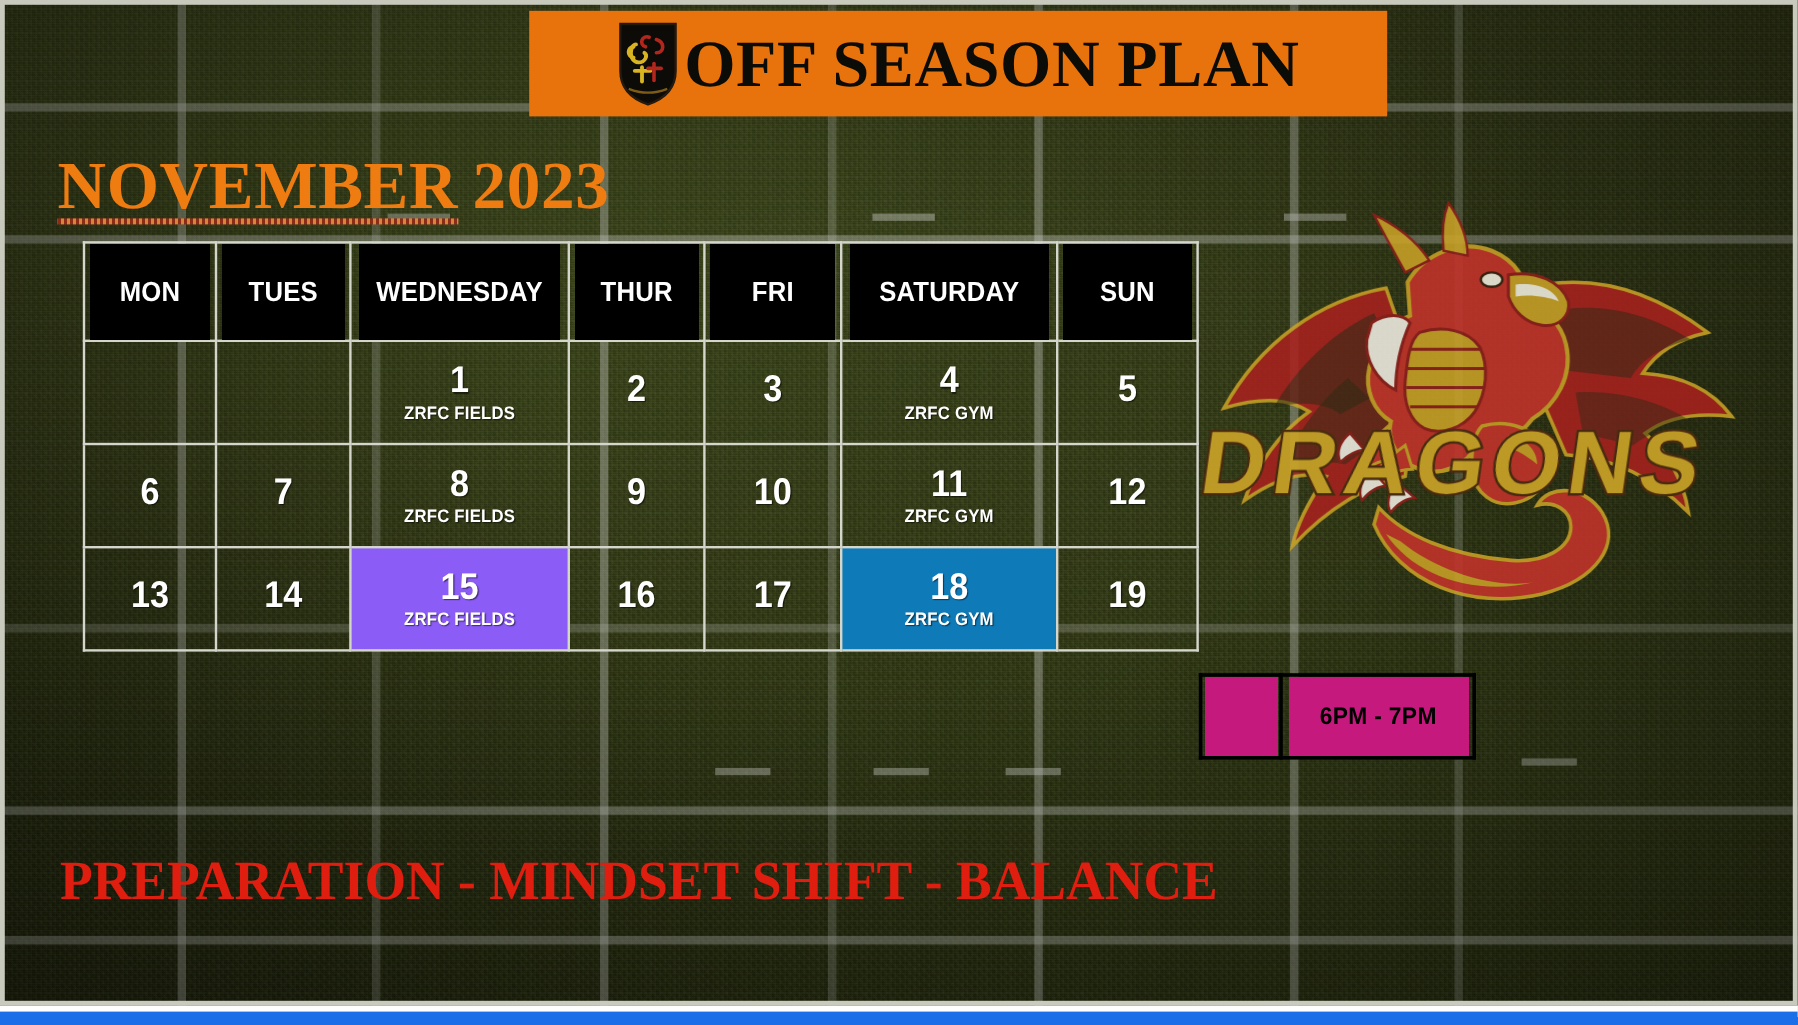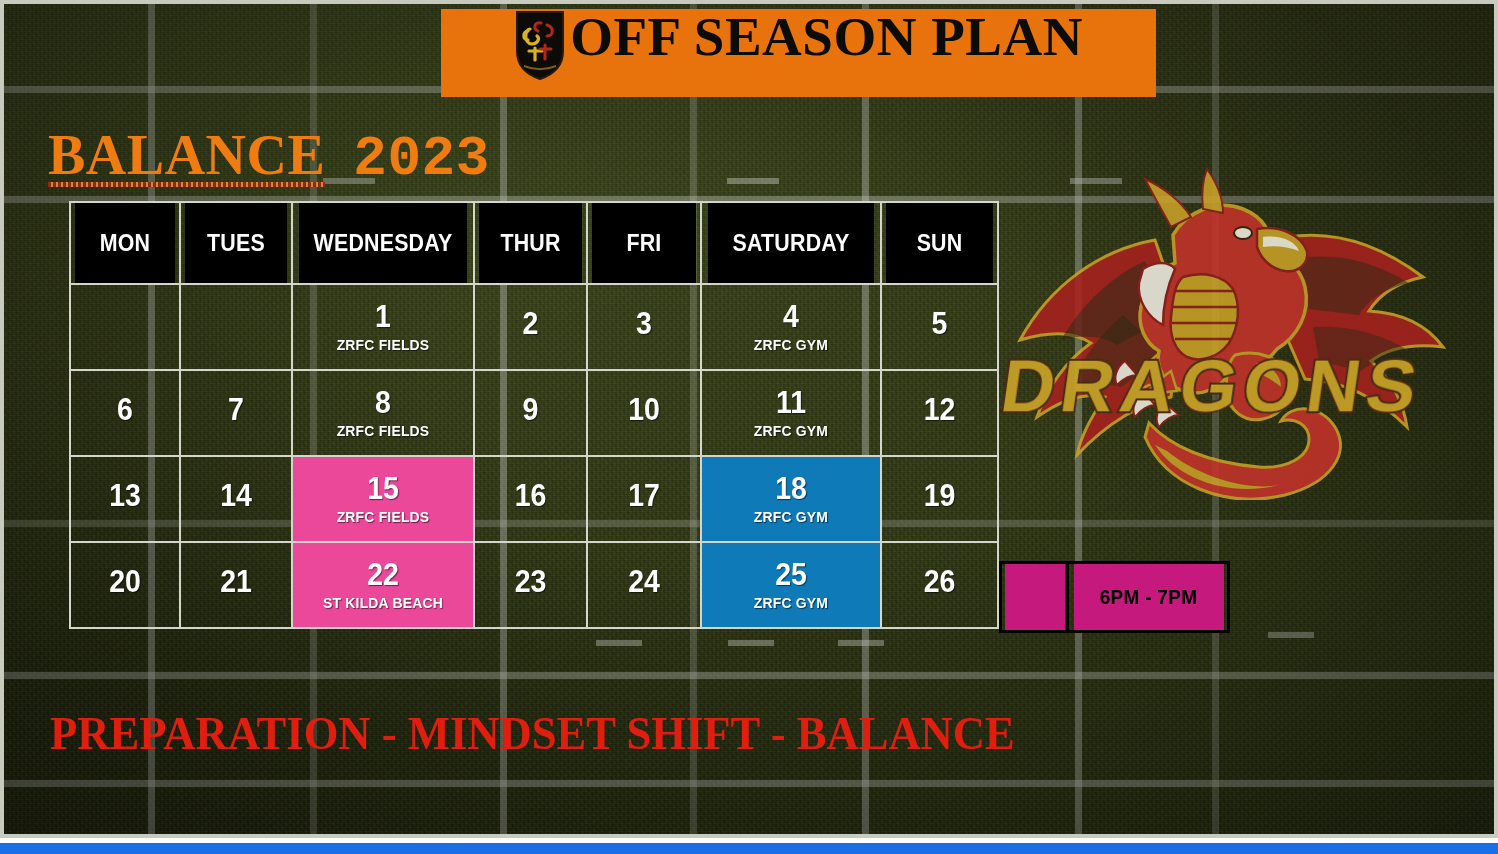--- a/index.html
+++ b/index.html
@@ -55,21 +55,21 @@
 
   
   .banner {
     position: absolute;
     left: 441px;
     top: 9px;
     width: 715px;
     height: 88px;
     background: #e8730c;
     display: flex;
-    align-items: flex-start;
+    align-items: center;
     justify-content: center;
     gap: 2px;
   }
   .crest {
     position: relative;
     width: 52px;
     height: 72px;
     flex: 0 0 auto;
     margin-right: 2px;
   }
@@ -101,21 +101,21 @@
   }
   .month-name { position: relative; display: inline-block; }
   .month-name::after {
     content: "";
     position: absolute;
     left: 0; right: 0;
     bottom: -2px;
     height: 5px;
     background-image: repeating-linear-gradient(90deg, #8d2b16 0 3px, #d8843a 3px 5px);
   }
-  .month-year { display: inline-block; margin-left: 28px; font-family: Liberation Mono, monospace; }
+  .month-year { display: inline-block; margin-left: 12px; }
 
   
   .cal {
     position: absolute;
     left: 69px;
     top: 201px;
     width: 928px;
     border-collapse: collapse;
     table-layout: fixed;
   }
@@ -133,21 +133,21 @@
     font-weight: 700;
     letter-spacing: 0.2px;
     font-family: "Liberation Sans", sans-serif;
     transform: scaleX(0.93);
   }
   .cal tbody td {
     height: 84px;
     background: transparent;
     color: #ffffff;
   }
-  .cal tbody td.pink { background: #ec4899; }
+  .cal tbody td.pink { background: #8b5cf6; }
   .cal tbody td.blue { background: #0e7ab8; }
   .daynum {
     display: block;
     font-size: 31px;
     font-weight: 700;
     line-height: 1.05;
     color: #ffffff;
     text-shadow: 1px 1px 1px rgba(0,0,0,0.55);
     transform: scaleX(0.92);
   }
@@ -351,21 +351,21 @@
           <path d="M26 40 L37 40"></path>
         </g>
         <path d="M10 57 C20 61 32 61 42 57" fill="none" stroke="#7d5c18" stroke-width="2"></path>
       </svg>
     </div>
     <div class="banner-title">OFF SEASON PLAN</div>
   </div>
 
   <div class="month-wrap">
     <span class="month-title">
-      <span class="month-name">BALANCE</span><span class="month-year">2023</span>
+      <span class="month-name">NOVEMBER</span><span class="month-year">2023</span>
     </span>
   </div>
 
   <table class="cal">
     <colgroup>
       <col class="c-mon">
         <col class="c-tues">
         <col class="c-wed">
         <col class="c-thur">
       <col class="c-fri">
@@ -448,45 +448,20 @@
             <span class="daynum shift">17</span>
           </td>
           <td class="blue">
             <span class="daynum">18</span>
             <span class="daynote">ZRFC GYM</span>
           </td>
           <td>
             <span class="daynum shift">19</span>
           </td>
         </tr>
-        <tr>
-          <td>
-            <span class="daynum shift">20</span>
-          </td>
-          <td>
-            <span class="daynum shift">21</span>
-          </td>
-          <td class="pink">
-            <span class="daynum">22</span>
-            <span class="daynote">ST KILDA BEACH</span>
-          </td>
-          <td>
-            <span class="daynum shift">23</span>
-          </td>
-          <td>
-            <span class="daynum shift">24</span>
-          </td>
-          <td class="blue">
-            <span class="daynum">25</span>
-            <span class="daynote">ZRFC GYM</span>
-          </td>
-          <td>
-            <span class="daynum shift">26</span>
-          </td>
-        </tr>
       </tbody>
   </table>
 
   <table class="legend">
     <tbody>
       <tr>
         <td class="swatch pink"></td>
         <td class="pink">6PM - 7PM</td>
       </tr>
     </tbody>

